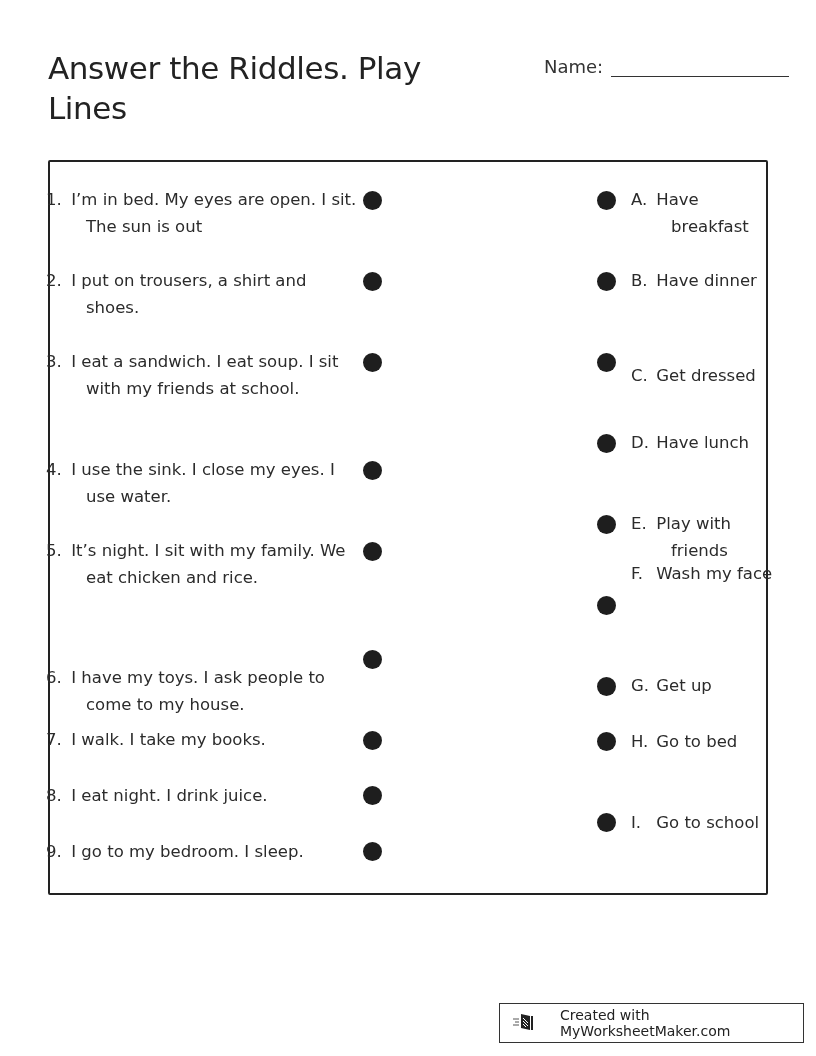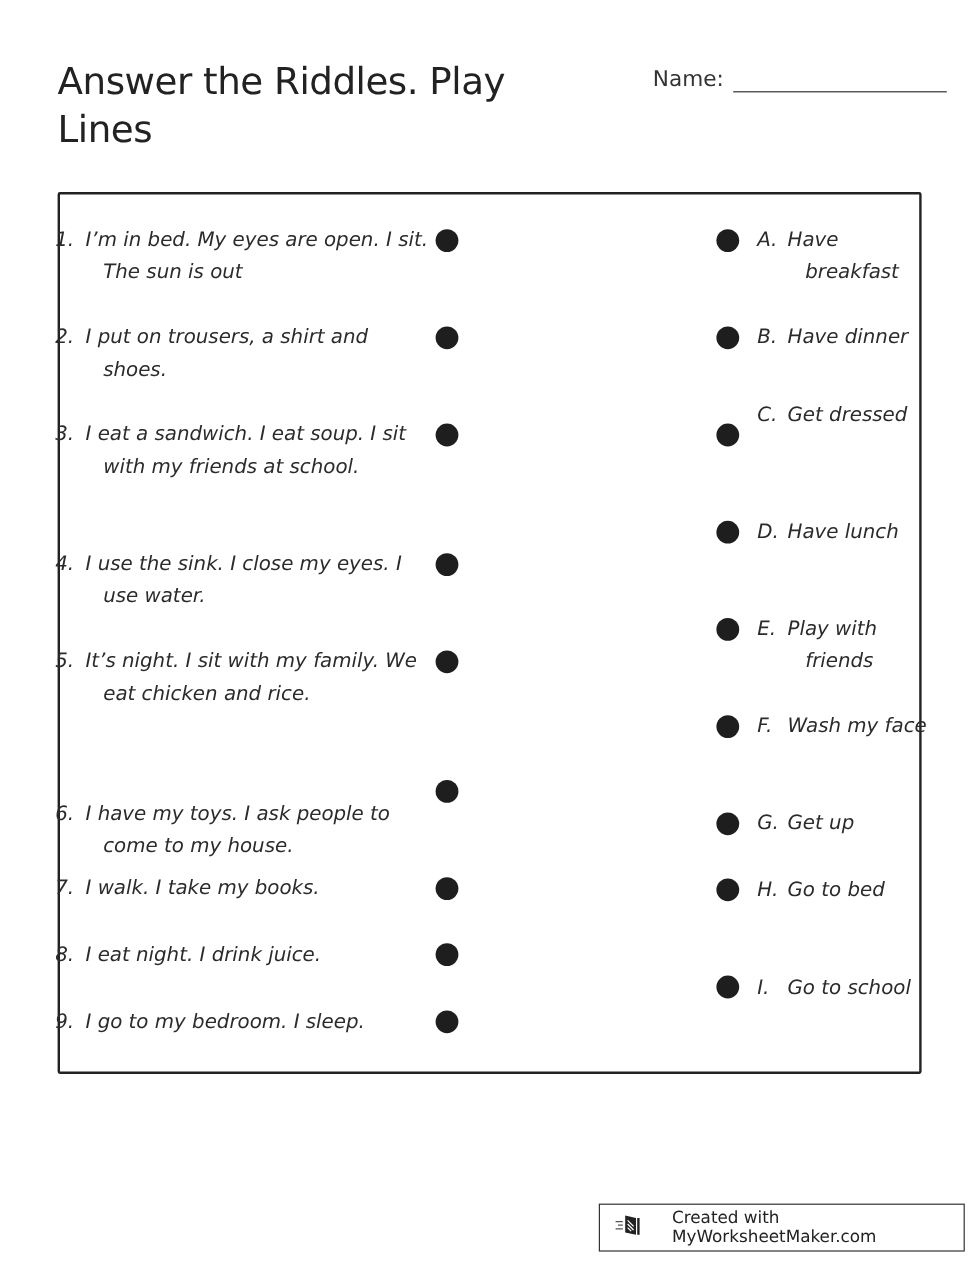--- a/index.html
+++ b/index.html
@@ -23,21 +23,21 @@
     .box {
       position: absolute; left: 48px; top: 160px; width: 716px; height: 731px;
       border: 2px solid #222; border-radius: 2px; box-sizing: content-box;
     }
     .item {
       position: absolute; font-size: 16.5px; line-height: 27px; color: #2b2b2b;
     }
     .q { left: 66px; width: 275px; }
     .a { left: 651px; width: 110px; }
     .num { display: inline-block; }
-    .hang { padding-left: 20px; text-indent: -20px; font-style: italic; }
+    .hang { padding-left: 20px; text-indent: -20px; }
     .dot {
       position: absolute; width: 19px; height: 19px; border-radius: 50%;
       background: #1e1e1e;
     }
     .footer {
       position: absolute; left: 499px; top: 1003px; width: 305px; height: 40px;
       border: 1.5px solid #333; box-sizing: border-box;
       display: flex; align-items: center; padding-left: 12px;
       font-size: 14px; color: #222; gap: 20px;
     }
@@ -80,24 +80,24 @@
 <div class="dot" style="left:597px;top:353px"></div>
 <div class="dot" style="left:597px;top:434px"></div>
 <div class="dot" style="left:597px;top:515px"></div>
 <div class="dot" style="left:597px;top:596px"></div>
 <div class="dot" style="left:597px;top:677px"></div>
 <div class="dot" style="left:597px;top:732px"></div>
 <div class="dot" style="left:597px;top:813px"></div>
 
 <div class="item a hang" style="top:186px"><span class="num">A.</span> <span>Have breakfast</span></div>
 <div class="item a hang" style="top:267px"><span class="num">B.</span> <span>Have dinner</span></div>
-<div class="item a hang" style="top:332px"><span class="num">C.</span> <span>Get dressed</span></div>
+<div class="item a hang" style="top:362px"><span class="num">C.</span> <span>Get dressed</span></div>
 <div class="item a hang" style="top:429px"><span class="num">D.</span> <span>Have lunch</span></div>
 <div class="item a hang" style="top:510px"><span class="num">E.</span> <span>Play with friends</span></div>
-<div class="item a hang" style="top:591px"><span class="num">F.</span> <span>Wash my face</span></div>
+<div class="item a hang" style="top:560px"><span class="num">F.</span> <span>Wash my face</span></div>
 <div class="item a hang" style="top:672px"><span class="num">G.</span> <span>Get up</span></div>
 <div class="item a hang" style="top:728px"><span class="num">H.</span> <span>Go to bed</span></div>
 <div class="item a hang" style="top:809px"><span class="num">I.</span> <span>Go to school</span></div>
 
 <div class="footer">
   <span>
     <svg width="22" height="20" viewBox="0 0 22 20">
       <line x1="1" y1="7" x2="7" y2="7" stroke="#555" stroke-width="1"></line>
       <line x1="3" y1="10" x2="7" y2="10" stroke="#555" stroke-width="1"></line>
       <line x1="1" y1="13" x2="7" y2="13" stroke="#555" stroke-width="1"></line>

